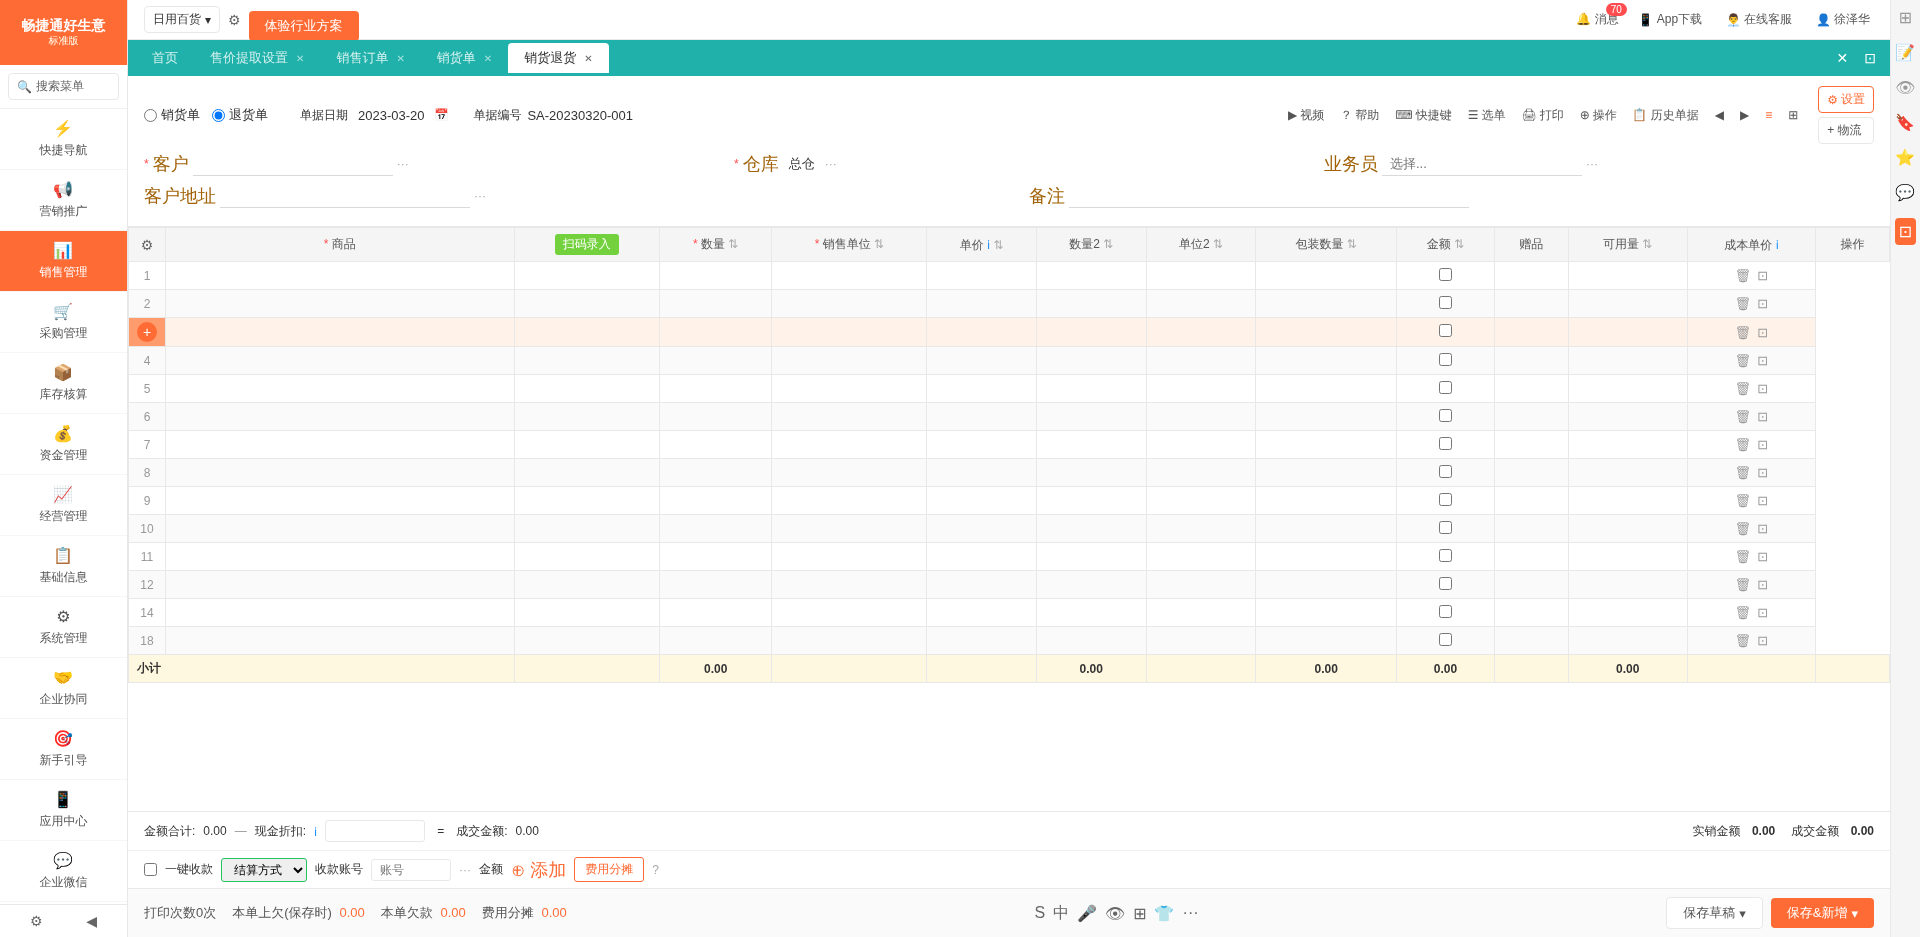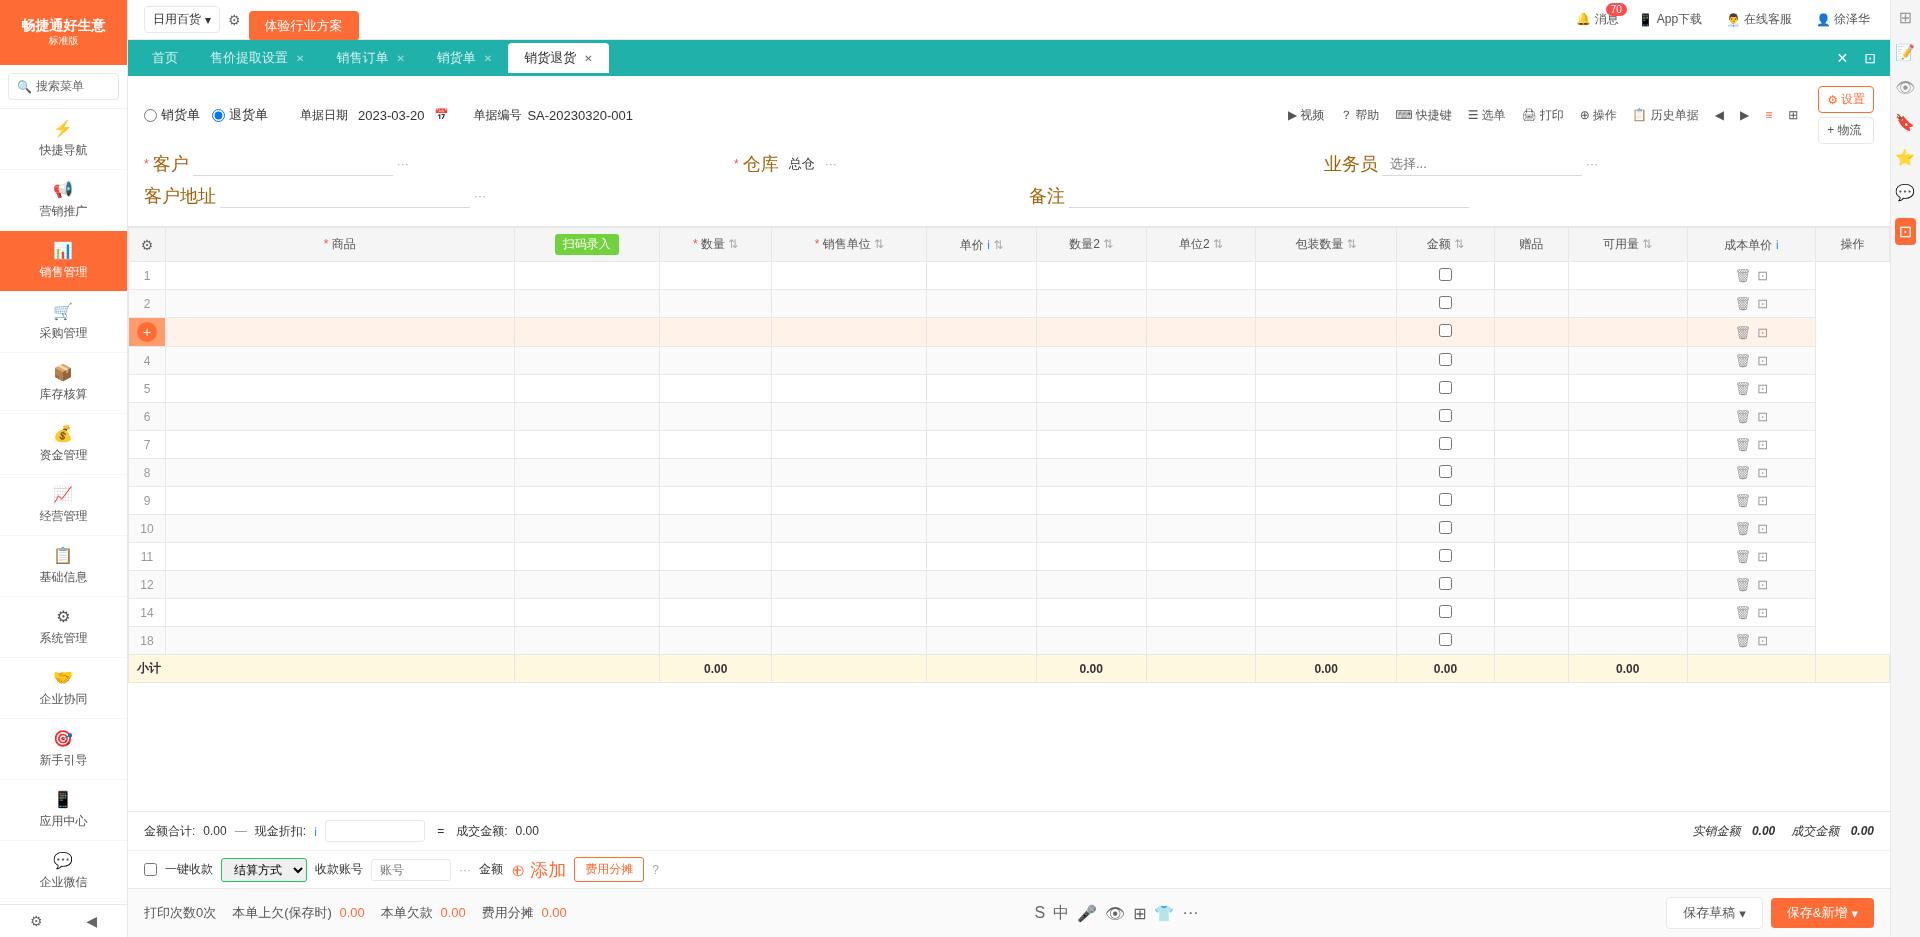--- a/index.html
+++ b/index.html
@@ -711,21 +711,21 @@
       <div class="footer-calc">
         <span>金额合计:</span>
         <span>0.00</span>
         <span class="calc-separator">—</span>
         <span>现金折扣:</span>
         <span class="info-icon">ℹ</span>
         <input type="text" class="payment-input" style="width: 100px;">
         <span class="equal-icon">=</span>
         <span>成交金额:</span>
         <span>0.00</span>
-        <div style="margin-left:auto;display:flex;gap:16px;font-style:italic;">
+        <div style="margin-left:auto;display:flex;gap:16px;">
           <div>
             <span>实销金额</span>
             <span style="margin-left:8px;font-weight:bold;">0.00</span>
           </div>
           <div>
             <span>成交金额</span>
             <span style="margin-left:8px;font-weight:bold;">0.00</span>
           </div>
         </div>
       </div>

